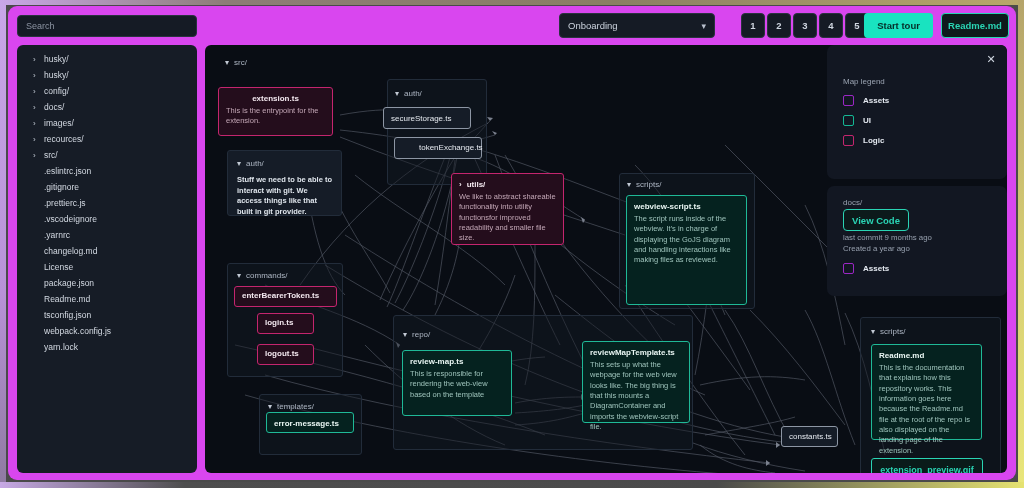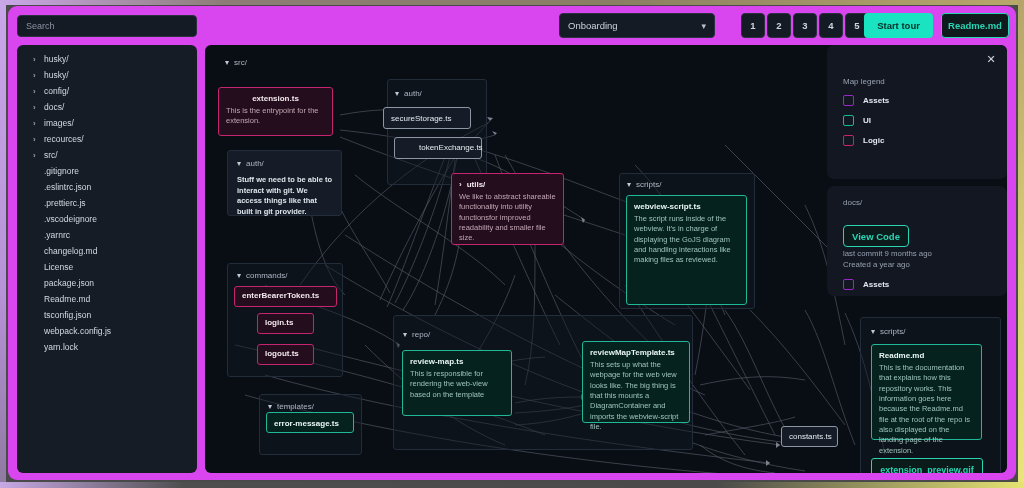--- a/index.html
+++ b/index.html
@@ -135,21 +135,21 @@
   #close-icon {
     position: absolute; right: 10px; top: 8px; width: 12px; height: 12px;
     color: #cdd4de; font-size: 11px; line-height: 12px; text-align: center; cursor: pointer;
   }
   .p-label { color: #9aa3b1; font-size: 8px; }
   .legend-row { display: flex; align-items: center; gap: 9px; margin-top: 9px; }
   .sw { width: 11px; height: 11px; border-radius: 2px; background: transparent; }
   .legend-row .ltext { color: #e4e9f0; font-size: 8px; font-weight: bold; }
 
   #view-code {
-    margin-top: 18px; width: 66px; height: 22px;
+    margin-top: 2px; width: 66px; height: 22px;
     background: #0c1a1b; border: 1px solid #2ad4b4; border-radius: 4px;
     color: #2ad4b4; font-size: 9.5px; font-weight: bold;
     display: flex; align-items: center; justify-content: center; cursor: pointer;
   }
   .meta-line { color: #97a0ae; font-size: 7.8px; line-height: 1.45; }
 </style>
 </head>
 <body>
 
 <div id="frame-left"></div>
@@ -200,22 +200,22 @@
       </div>
     <div class="tree-row folder">
         <span class="caret">›</span>
         <span>recources/</span>
       </div>
     <div class="tree-row folder">
         <span class="caret">›</span>
         <span>src/</span>
       </div>
 
+    <div class="tree-row file">.eslintrc.json</div>
     <div class="tree-row file">.gitignore</div>
-    <div class="tree-row file">.eslintrc.json</div>
     <div class="tree-row file">.prettierc.js</div>
     <div class="tree-row file">.vscodeignore</div>
     <div class="tree-row file">.yarnrc</div>
     <div class="tree-row file">changelog.md</div>
     <div class="tree-row file">License</div>
     <div class="tree-row file">package.json</div>
     <div class="tree-row file">Readme.md</div>
     <div class="tree-row file">tsconfig.json</div>
     <div class="tree-row file">webpack.config.js</div>
     <div class="tree-row file">yarn.lock</div>

